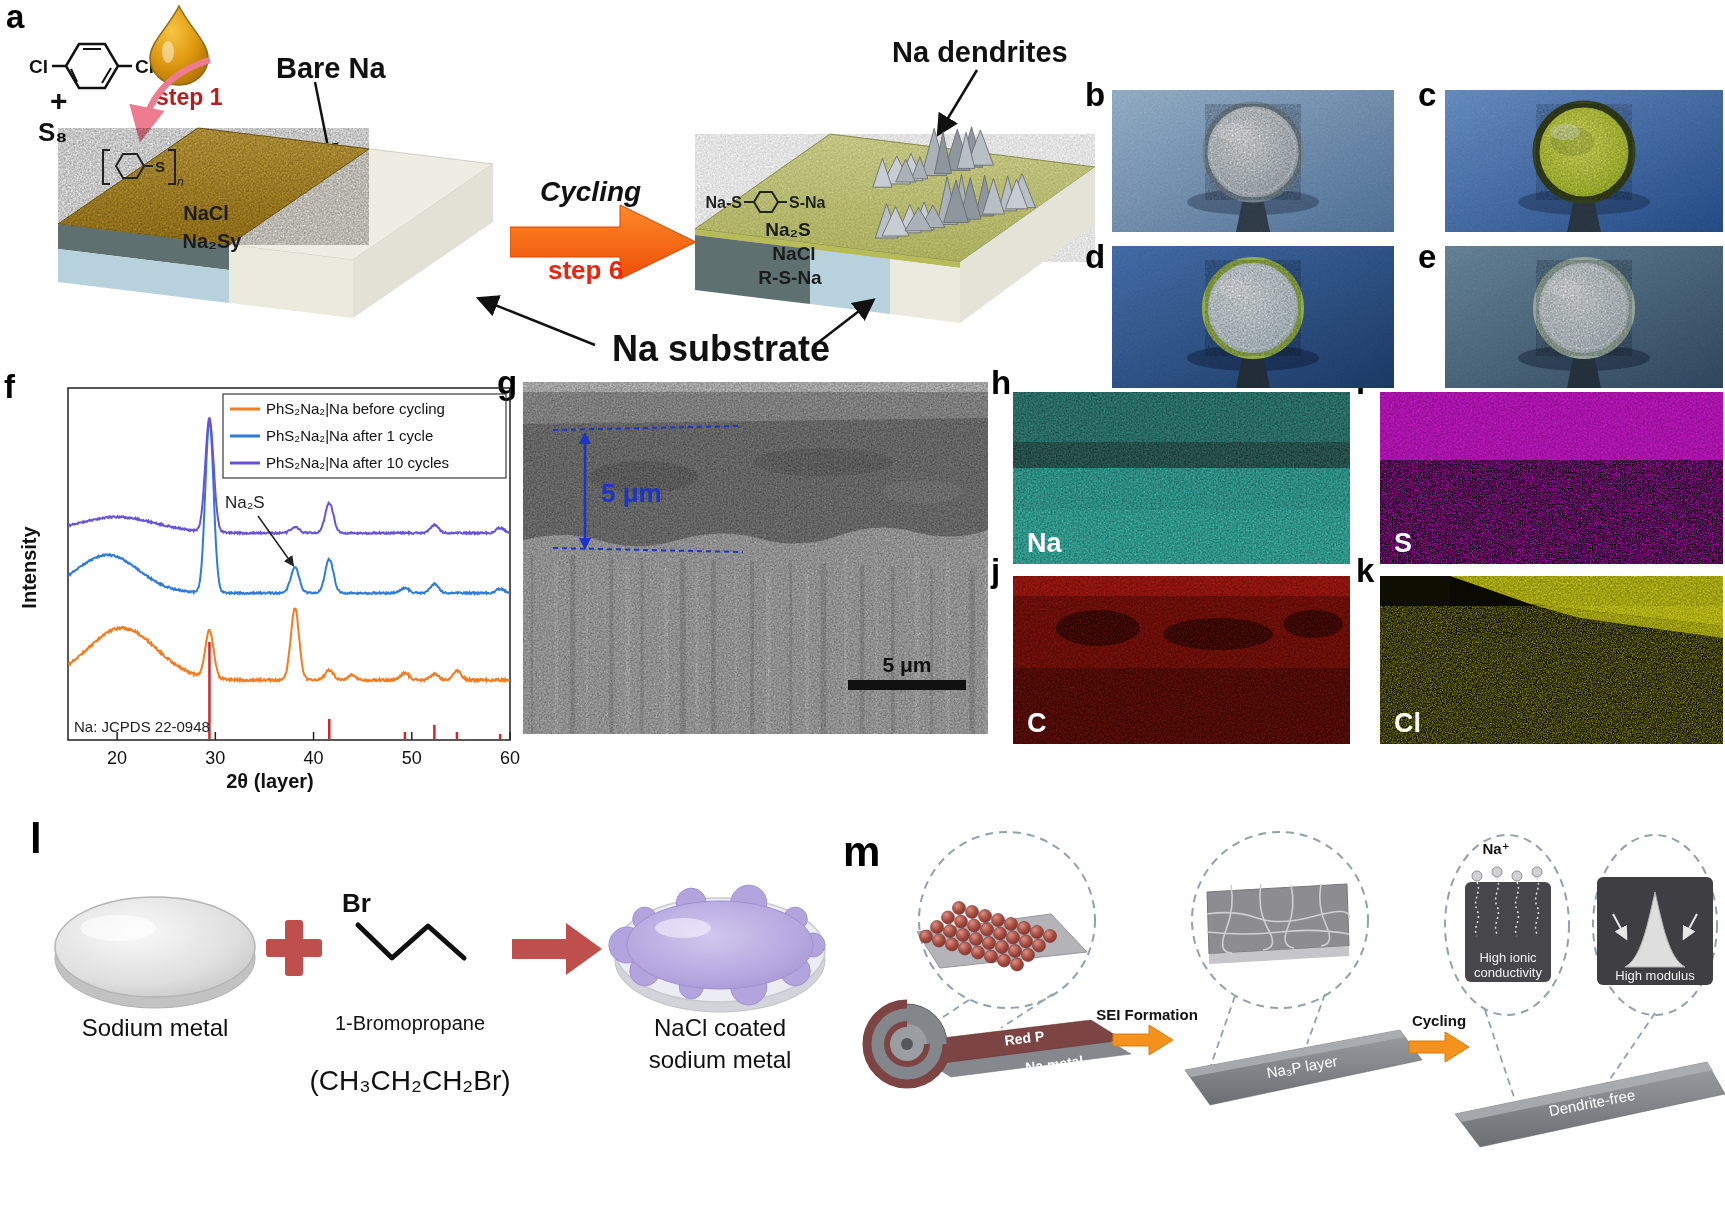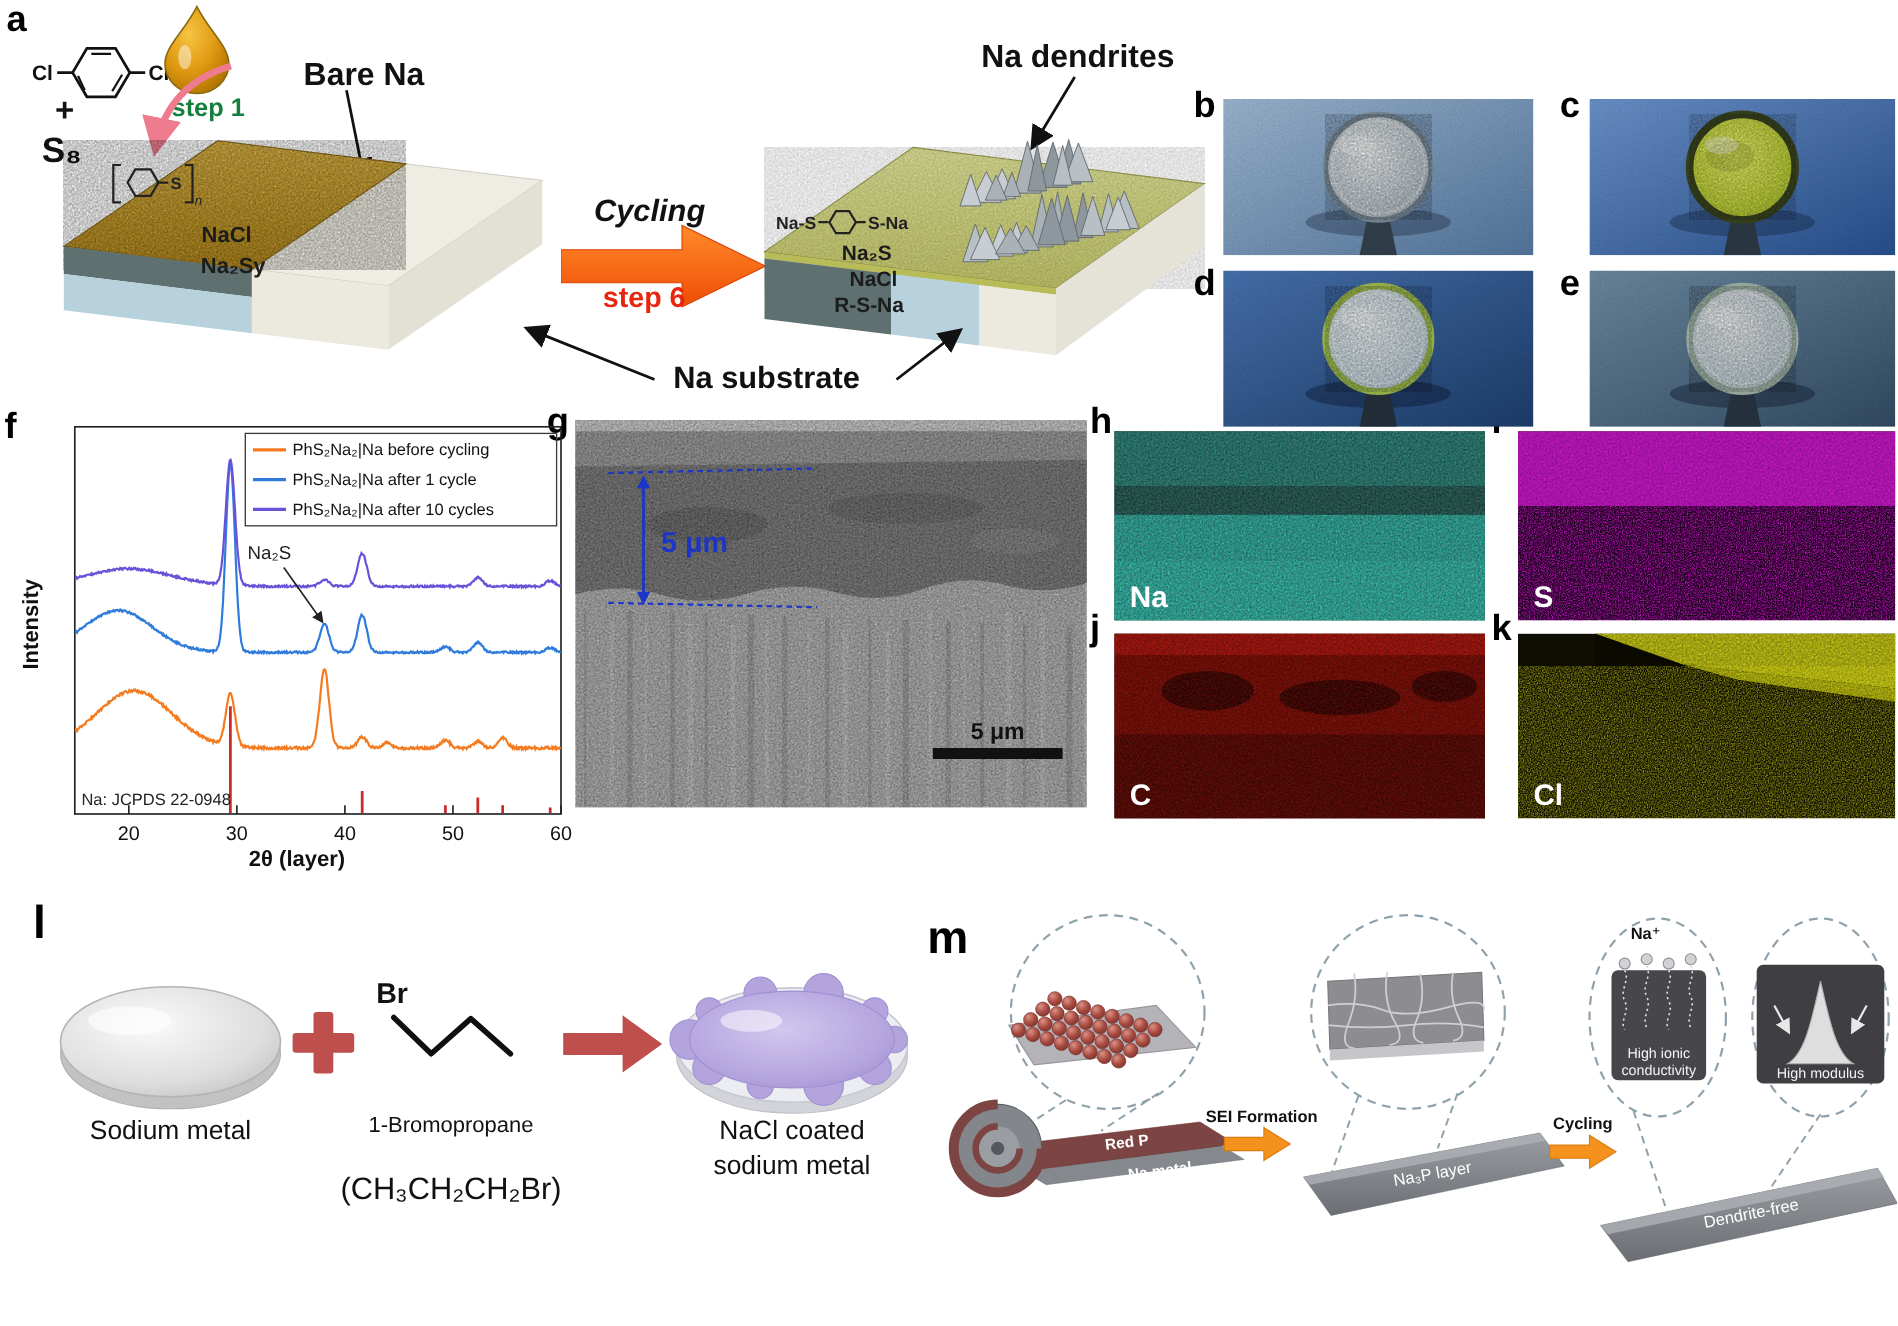--- a/index.html
+++ b/index.html
@@ -156,27 +156,27 @@
     <polygon points="54,52 67,30 93,30 106,52 93,74 67,74" fill="none" stroke="#111" stroke-width="2.5"></polygon>
     <line x1="71" y1="35" x2="89" y2="35" stroke="#111" stroke-width="2"></line>
     <line x1="99" y1="54" x2="90" y2="69" stroke="#111" stroke-width="2"></line>
     <line x1="65" y1="68" x2="59" y2="55" stroke="#111" stroke-width="2"></line>
     <line x1="54" y1="52" x2="40" y2="52" stroke="#111" stroke-width="2.5"></line>
     <line x1="106" y1="52" x2="120" y2="52" stroke="#111" stroke-width="2.5"></line>
     <text x="36" y="59" text-anchor="end" font-size="19" font-weight="bold" fill="#111">Cl</text>
     <text x="123" y="59" font-size="19" font-weight="bold" fill="#111">Cl</text>
   </svg>
   <div class="txt b" style="left:50px;top:84px;font-size:30px">+</div>
-  <div class="txt b" style="left:38px;top:118px;font-size:32px">S₈</div>
+  <div class="txt b" style="left:38px;top:118px;font-size:26px">S₈</div>
 
   <svg class="abs" style="left:142px;top:2px" width="76" height="86">
     <path d="M37,4 C48,26 66,40 66,56 a29,27 0 1 1 -58,0 C8,40 26,26 37,4 Z" fill="url(#dropGrad)" stroke="#8a6a10" stroke-width="1.5"></path>
     <ellipse cx="26" cy="50" rx="6" ry="11" fill="rgba(255,255,255,0.45)"></ellipse>
   </svg>
-  <div class="txt b" style="left:156px;top:84px;font-size:23px;color:#15803d">step 1</div>
+  <div class="txt b" style="left:156px;top:84px;font-size:23px;color:#b91c1c">step 1</div>
   <svg class="abs" style="left:118px;top:50px" width="130" height="100">
     <path d="M92,10 C58,20 32,42 24,82" fill="none" stroke="#ee7c8e" stroke-width="6" marker-end="url(#mPink)"></path>
   </svg>
 
   <div class="txt b" style="left:276px;top:52px;font-size:29px">Bare Na</div>
   <svg class="abs" style="left:245px;top:62px" width="130" height="110">
     <line x1="70" y1="20" x2="86" y2="100" stroke="#111" stroke-width="2.5" marker-end="url(#mBlack)"></line>
   </svg>
 
   <svg class="abs" style="left:48px;top:98px" width="460" height="245">
@@ -252,21 +252,21 @@
       <line x1="54" y1="90" x2="63" y2="90" stroke="#222" stroke-width="2"></line>
       <polygon points="64,90 70,80 82,80 88,90 82,100 70,100" fill="none" stroke="#222" stroke-width="2"></polygon>
       <line x1="88" y1="90" x2="97" y2="90" stroke="#222" stroke-width="2"></line>
       <text x="99" y="96" font-size="16" font-weight="bold" fill="#222">S-Na</text>
     </g>
     <text x="98" y="124" text-anchor="middle" font-size="19" font-weight="600" fill="#1c1c1c">Na₂S</text>
     <text x="104" y="148" text-anchor="middle" font-size="19" font-weight="600" fill="#1c1c1c">NaCl</text>
     <text x="100" y="172" text-anchor="middle" font-size="19" font-weight="600" fill="#1c1c1c">R-S-Na</text>
   </svg>
 
-  <div class="txt b" style="left:612px;top:328px;font-size:28px">Na substrate</div>
+  <div class="txt b" style="left:612px;top:328px;font-size:36px">Na substrate</div>
   <svg class="abs" style="left:420px;top:285px" width="470" height="72">
     <line x1="175" y1="60" x2="60" y2="14" stroke="#111" stroke-width="2.5" marker-end="url(#mBlack)"></line>
     <line x1="395" y1="60" x2="452" y2="16" stroke="#111" stroke-width="2.5" marker-end="url(#mBlack)"></line>
   </svg>
 
   <svg class="abs" style="left:1112px;top:90px" width="282" height="142">
     <rect width="282" height="142" fill="url(#bgB)"></rect>
     <ellipse cx="141" cy="112" rx="66" ry="13" fill="rgba(10,20,40,0.3)"></ellipse>
     <polygon points="131,108 151,108 158,142 124,142" fill="#33414e"></polygon>
     <circle cx="141" cy="62" r="48" fill="url(#discB)" stroke="#7a8b98" stroke-width="5"></circle>

